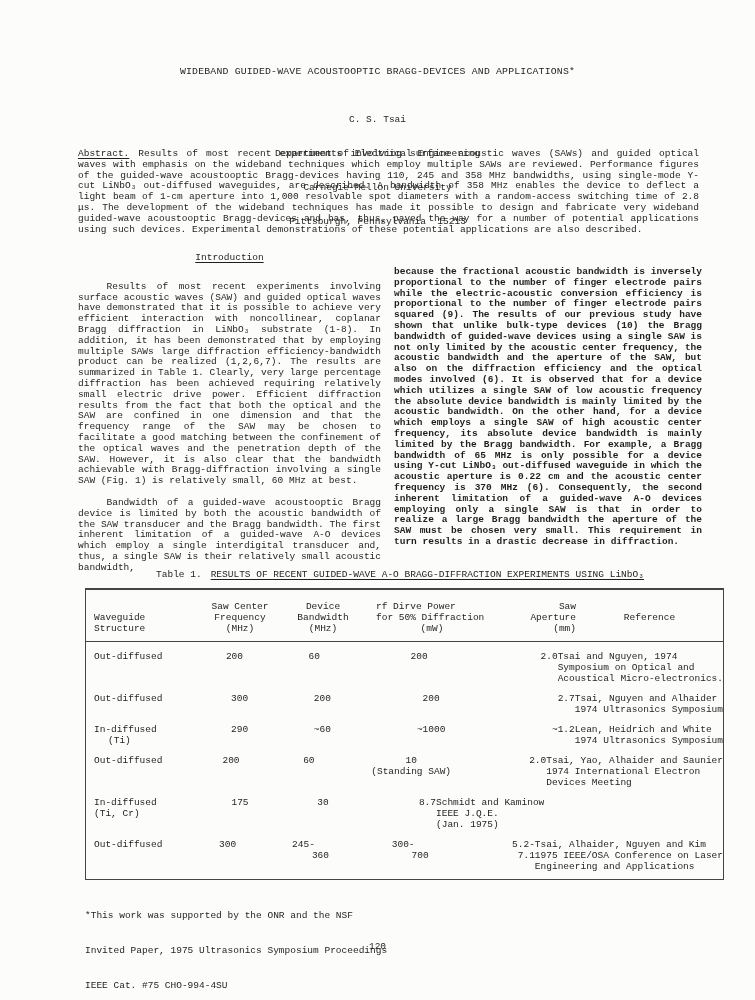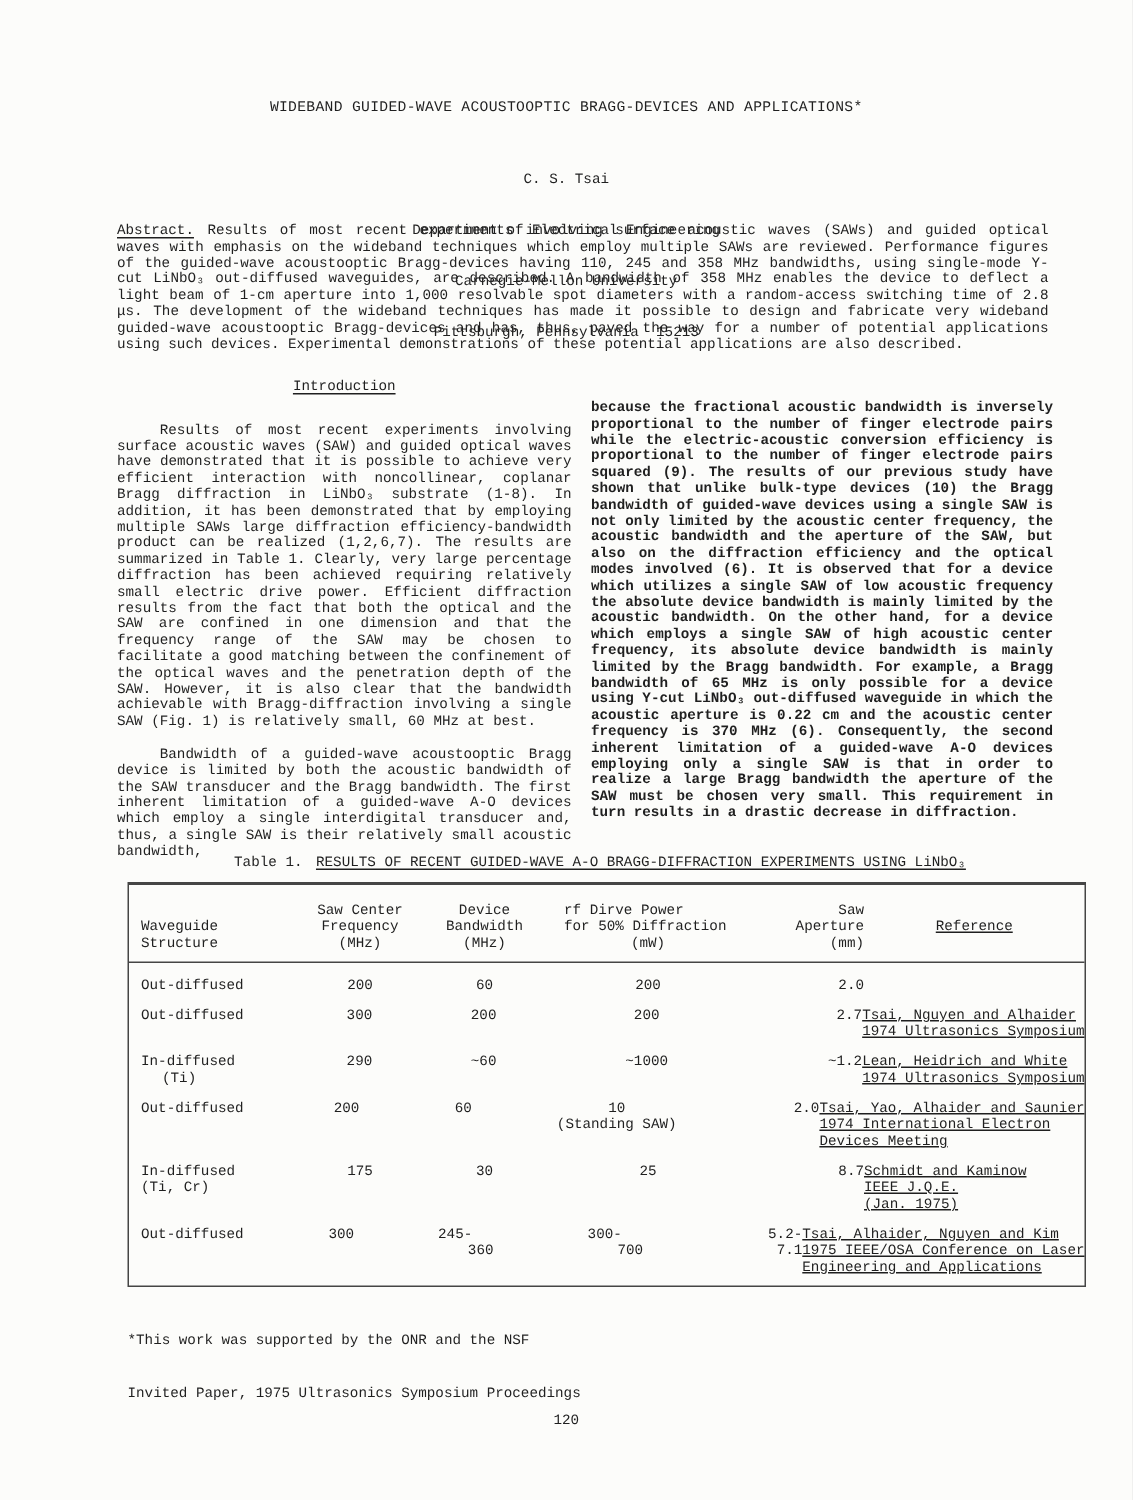--- a/index.html
+++ b/index.html
@@ -31,21 +31,21 @@
   .tcaption .pref{margin-right:9px;}
   .dtable{margin-left:7px;width:637px;border:1px solid #454545;border-top:2px solid #454545;}
   .thead{display:flex;align-items:flex-end;border-bottom:1px solid #454545;padding:11px 0 7px 0;line-height:11px;}
   .trow{display:flex;padding-top:9px;line-height:11px;}
   .trow:last-child{padding-bottom:7px;}
   .c1{width:110px;padding-left:8px;box-sizing:border-box;}
   .c2{width:88px;text-align:center;}
   .c3{width:78px;text-align:center;}
   .c4{width:140px;text-align:center;}
   .c5{width:74px;text-align:right;}
-  .c6{flex:1;text-align:left;white-space:nowrap;text-decoration:underline;}
+  .c6{flex:1;text-align:left;white-space:nowrap;}
   .thead .c4{text-align:left;padding-left:14px;box-sizing:border-box;}
   .thead .c4 .hl-center{text-align:center;padding-right:14px;}
   .thead .c6{text-align:center;margin-bottom:11px;}
   .line{white-space:pre;}
   .ind{padding-left:14px;}
   .shift{text-indent:34px;}
   .footnotes{margin-top:7px;margin-left:7px;line-height:11.6px;white-space:pre;}
   .page-number{position:absolute;top:942px;left:0;right:0;text-align:center;}
 </style>
 </head>
@@ -119,20 +119,25 @@
           </div>
         <div class="c3">
             <div class="line">60</div>
           </div>
         <div class="c4">
             <div class="line">200</div>
           </div>
         <div class="c5">
             <div class="line">2.0</div>
           </div>
+        <div class="c6">
+          <div class="line">Tsai and Nguyen, 1974</div>
+          <div class="line">Symposium on Optical and</div>
+          <div class="line">Acoustical Micro-electronics.</div>
+        </div>
       </div>
 
       <div class="trow">
         <div class="c1">
             <div class="line">Out-diffused</div>
           </div>
         <div class="c2">
             <div class="line">300</div>
           </div>
         <div class="c3">
@@ -201,23 +206,20 @@
         <div class="c1">
           <div class="line">In-diffused</div>
           <div class="line">(Ti, Cr)</div>
         </div>
         <div class="c2">
             <div class="line">175</div>
           </div>
         <div class="c3">
             <div class="line">30</div>
           </div>
-        <div class="c4">
-            <div class="line">25</div>
-          </div>
         <div class="c5">
             <div class="line">8.7</div>
           </div>
         <div class="c6">
           <div class="line">Schmidt and Kaminow</div>
           <div class="line">IEEE J.Q.E.</div>
           <div class="line">(Jan. 1975)</div>
         </div>
       </div>
 
@@ -245,18 +247,19 @@
           <div class="line">1975 IEEE/OSA Conference on Laser</div>
           <div class="line">Engineering and Applications</div>
         </div>
       </div>
 
     </div>
 
     <div class="footnotes">
       <div>*This work was supported by the ONR and the NSF</div>
       <div>Invited Paper, 1975 Ultrasonics Symposium Proceedings</div>
+      <div>IEEE Cat. #75 CHO-994-4SU</div>
     </div>
   </div>
 
   <div class="page-number">120</div>
 
 </div>
 
 </body></html>

